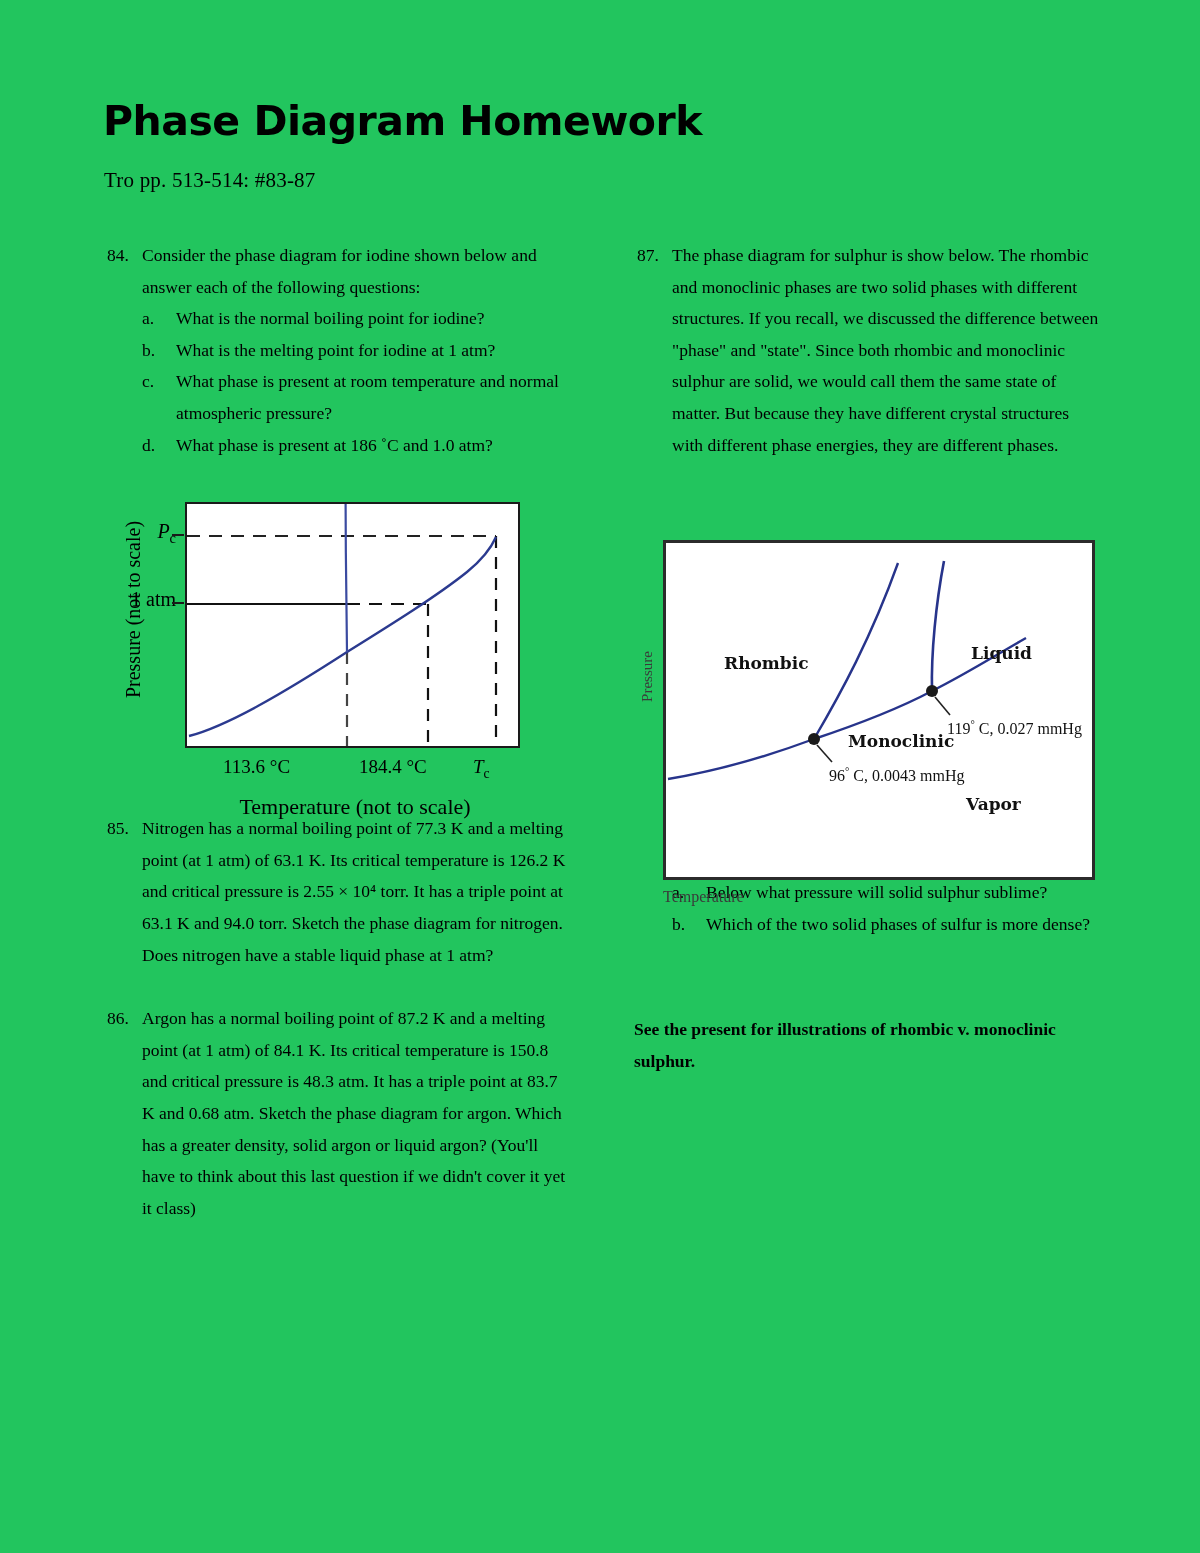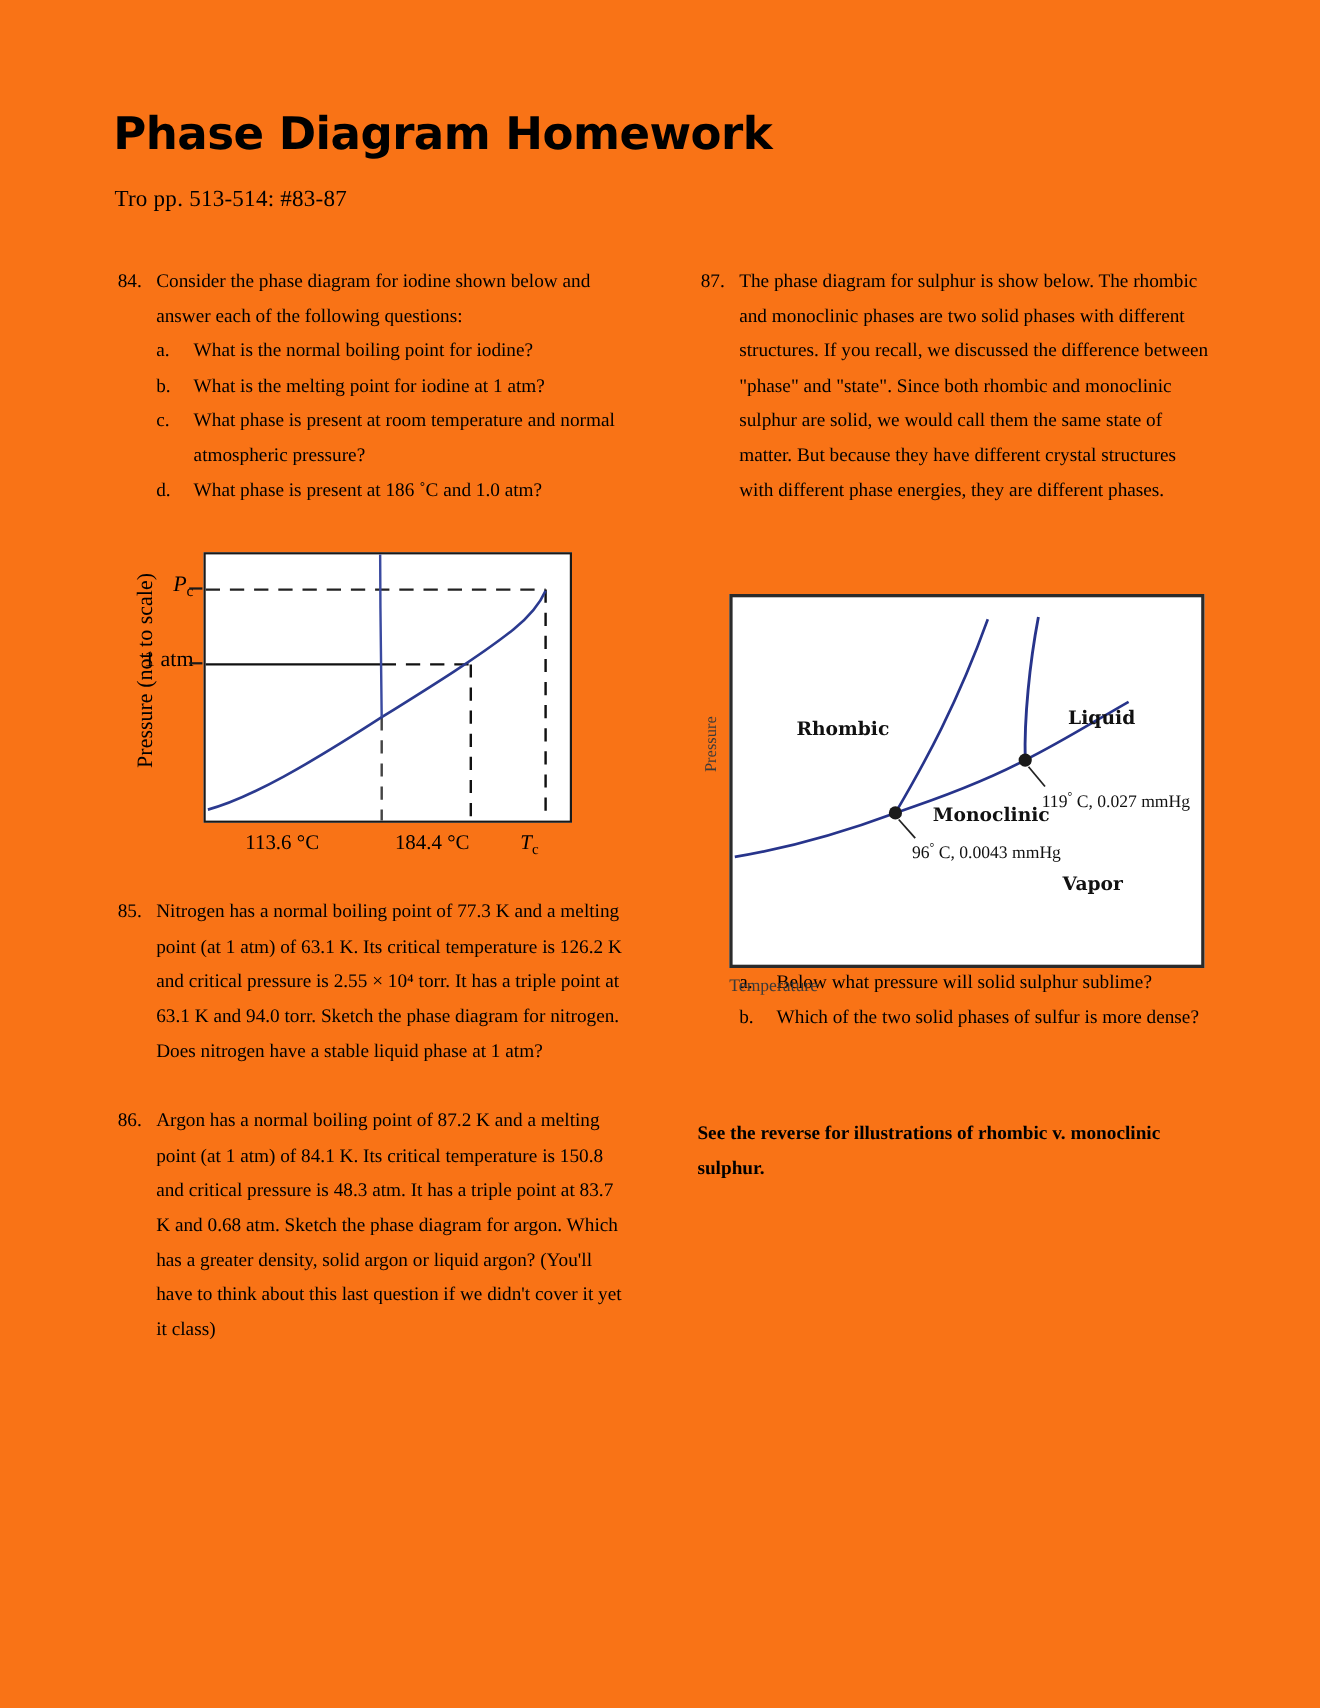--- a/index.html
+++ b/index.html
@@ -11,21 +11,21 @@
     width: 1200px;
     height: 1553px;
     position: relative;
     font-family: "Liberation Serif", serif;
     color: #000;
     overflow: hidden;
   }
   .page {
     position: absolute;
     inset: 0;
-    background: #f97316;
+    background: #22c55e;
   }
 
   
   #doc-title {
     position: absolute;
     left: 103px;
     top: 100px;
     font-family: "DejaVu Sans", sans-serif;
     font-weight: bold;
     font-size: 41px;
@@ -308,21 +308,21 @@
         <div class="sub-text">Below what pressure will solid sulphur sublime?</div>
       </div>
       <div class="sub-row">
         <div class="sub-letter">b.</div>
         <div class="sub-text">Which of the two solid phases of sulfur is more dense?</div>
       </div>
     </div>
 
     <div style="height:74px"></div>
 
-    <div class="bold-note">See the reverse for illustrations of rhombic v. monoclinic sulphur.</div>
+    <div class="bold-note">See the present for illustrations of rhombic v. monoclinic sulphur.</div>
   </div>
 
   <div id="iodine-figure">
 
     <div id="iodine-ylabel">Pressure (not to scale)</div>
 
     <div id="iodine-plot-box">
       <svg width="331" height="242" viewBox="0 0 331 242">
 
         <line x1="0" y1="32" x2="309" y2="32" stroke="#222" stroke-width="2.2" stroke-dasharray="13,9"></line>
@@ -345,20 +345,21 @@
 
     <div class="ytick-label" style="top:90px;">1 atm</div>
     <div class="ytick-dash" style="left:92px; top:104px;"></div>
 
     <div id="iodine-xticks">
       <div class="xtick-label" style="left:38px;">113.6 °C</div>
       <div class="xtick-label" style="left:174px;">184.4 °C</div>
       <div class="xtick-label" style="left:288px;"><span class="ital">T</span><span class="sub">c</span></div>
     </div>
 
+    <div id="iodine-xlabel">Temperature (not to scale)</div>
   </div>
 
   <div id="sulphur-figure">
 
     <div id="sulphur-ylabel">Pressure</div>
 
     <div id="sulphur-plot-box">
       <svg width="426" height="309" viewBox="0 0 426 309">
 
         <path d="M 148,196 C 175,150 205,95 232,20" fill="none" stroke="#27348b" stroke-width="2.4"></path>

